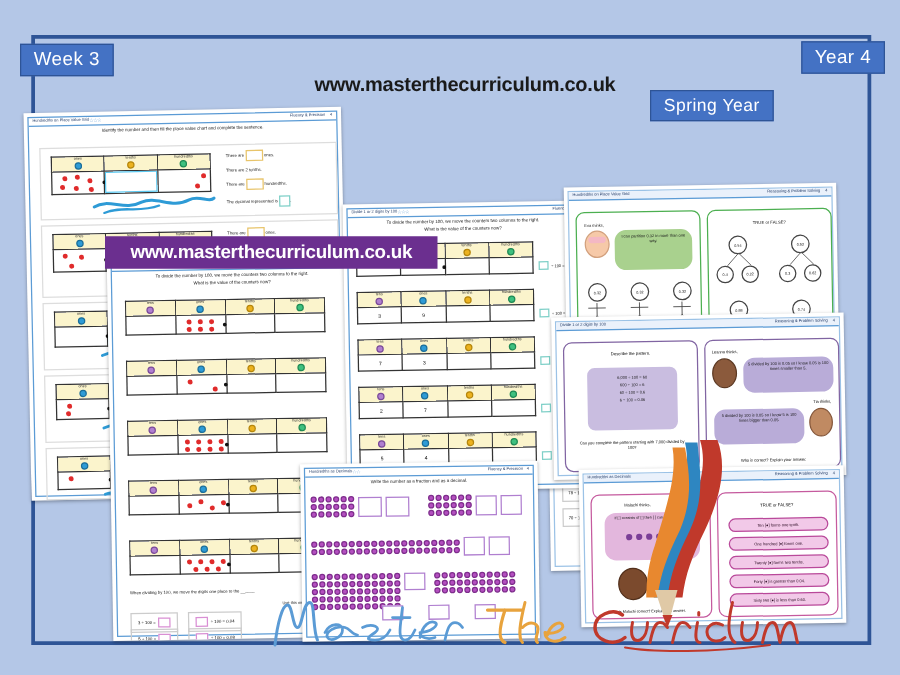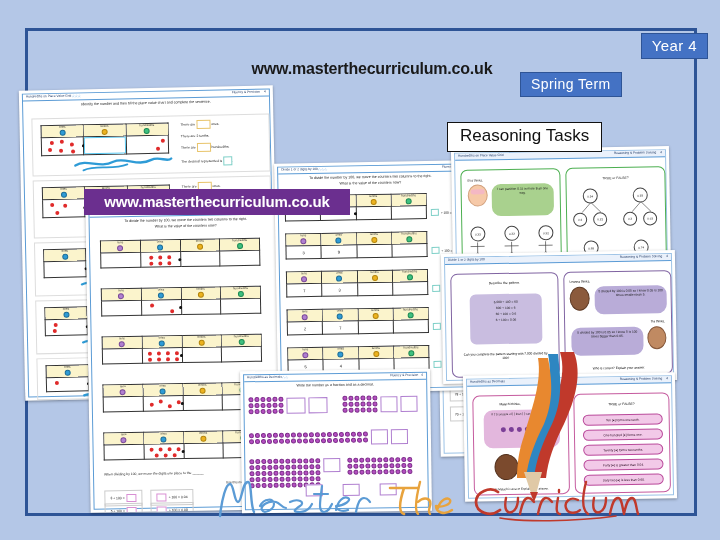--- a/index.html
+++ b/index.html
@@ -1094,20 +1094,20 @@
       <path d="M326,44 C328,34 330,28 334,28 C338,28 338,30 340,32" stroke="#c0392b" stroke-width="2.4"></path>
       <path d="M346,28 C344,38 344,44 348,44 M347,20 L347,22" stroke="#c0392b" stroke-width="2.4"></path>
       <path d="M366,30 C358,26 352,32 354,38 C356,44 364,44 368,40" stroke="#c0392b" stroke-width="2.4"></path>
       <path d="M374,12 C370,28 370,40 376,44" stroke="#c0392b" stroke-width="2.4"></path>
       <path d="M382,28 C380,38 382,44 388,42 C392,40 394,34 394,28" stroke="#c0392b" stroke-width="2.4"></path>
       <path d="M398,44 C400,34 402,28 406,28 C410,28 410,36 412,44 C414,34 416,28 420,28 C424,28 424,38 426,44" stroke="#c0392b" stroke-width="2.4"></path>
       <path d="M288,48 C310,52 360,52 404,46" stroke="#c0392b" stroke-width="1.6"></path>
     </g>
   </svg>
 
+  <div class="badge" id="week-badge">Week 3</div>
   <div class="badge" id="year-badge">Year 4</div>
-  <div class="badge" id="term-badge">Spring Term</div>
+  <div class="badge" id="term-badge">Spring Year</div>
   <div id="site-url">www.masterthecurriculum.co.uk</div>
-  <div id="reasoning-label">Reasoning Tasks</div>
 
   <div class="wm-bar" id="wm1">www.masterthecurriculum.co.uk</div>
 
 </div>
 
 </body></html>

